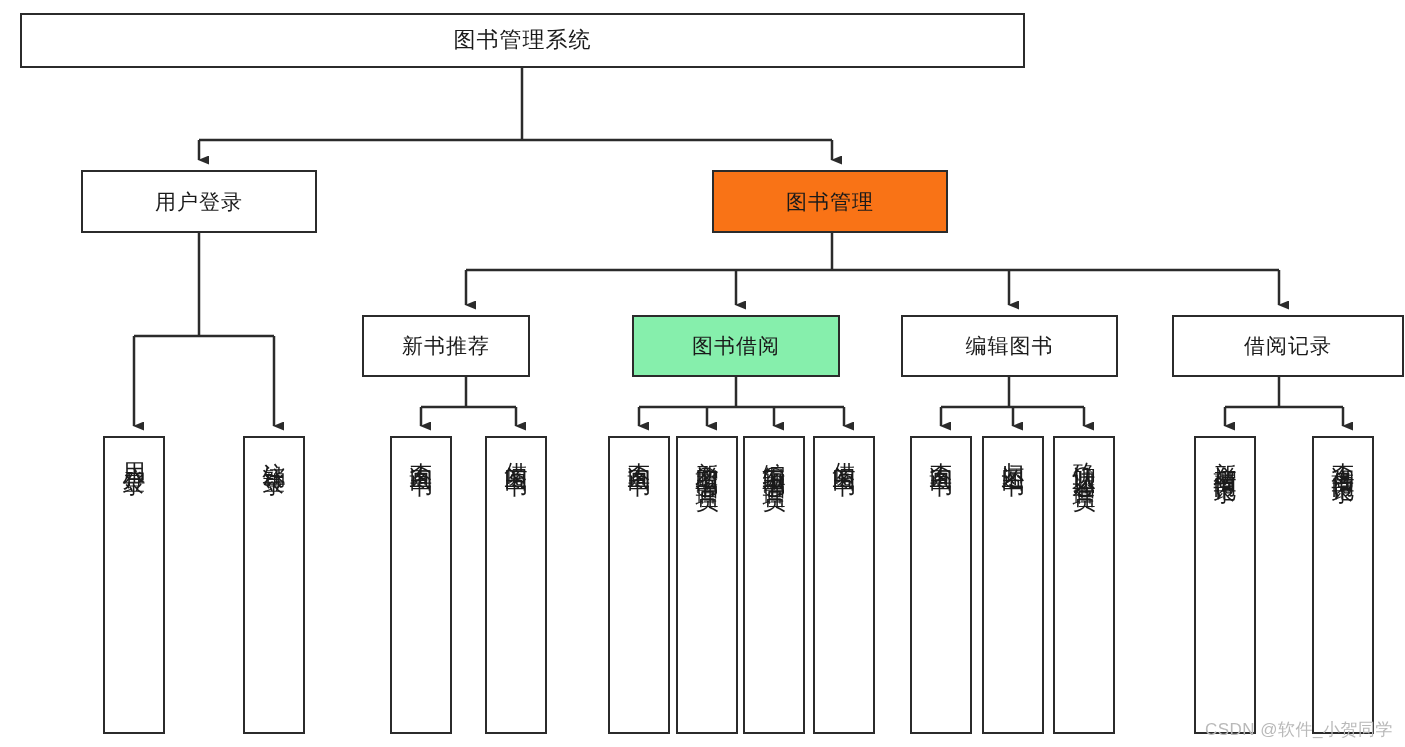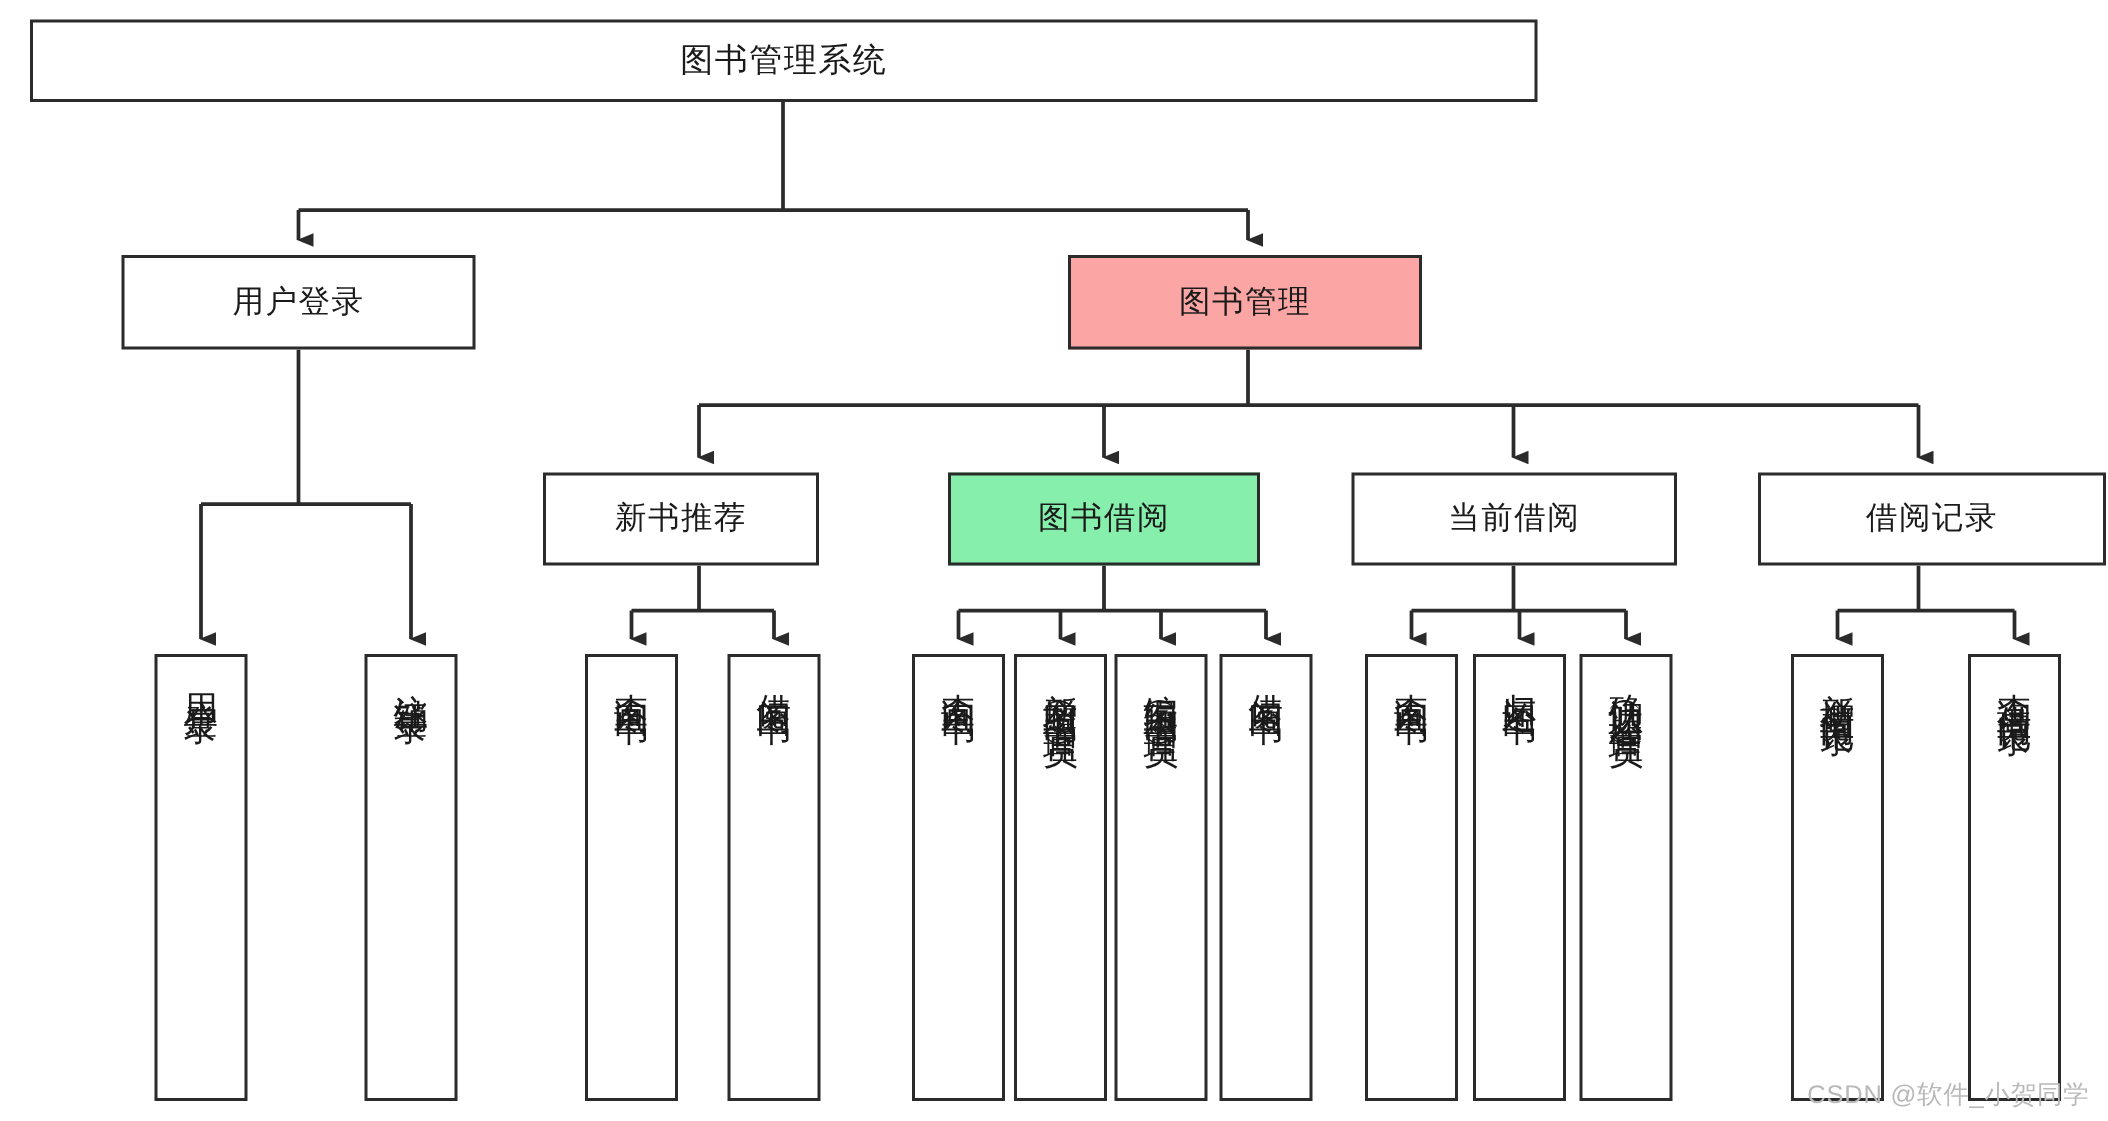--- a/index.html
+++ b/index.html
@@ -124,25 +124,25 @@
       <path d="M1279,377 L1279,407"></path>
       <path d="M1225,407 L1343,407"></path>
       <path d="M1225,407 L1225,426" marker-end="url(#arrow)"></path>
       <path d="M1343,407 L1343,426" marker-end="url(#arrow)"></path>
     </g>
   </svg>
 
   <div class="node horiz root" style="left: 20px; top: 13px; width: 1005px; height: 55px; border-color: rgb(43, 43, 43); background: rgb(255, 255, 255); color: rgb(26, 26, 26);">图书管理系统</div>
 
   <div class="node horiz" style="left: 81px; top: 170px; width: 236px; height: 63px; border-color: rgb(43, 43, 43); background: rgb(255, 255, 255); color: rgb(26, 26, 26);">用户登录</div>
-  <div class="node horiz" style="left: 712px; top: 170px; width: 236px; height: 63px; border-color: rgb(43, 43, 43); background: #fca5a5; color: rgb(26, 26, 26);">图书管理</div>
+  <div class="node horiz" style="left: 712px; top: 170px; width: 236px; height: 63px; border-color: rgb(43, 43, 43); background: #f97316; color: rgb(26, 26, 26);">图书管理</div>
 
-  <div class="node horiz" style="left: 362px; top: 315px; width: 184px; height: 62px; border-color: rgb(43, 43, 43); background: rgb(255, 255, 255); color: rgb(26, 26, 26);">新书推荐</div>
+  <div class="node horiz" style="left: 362px; top: 315px; width: 168px; height: 62px; border-color: rgb(43, 43, 43); background: rgb(255, 255, 255); color: rgb(26, 26, 26);">新书推荐</div>
   <div class="node horiz" style="left: 632px; top: 315px; width: 208px; height: 62px; border-color: rgb(43, 43, 43); background: #86efac; color: rgb(26, 26, 26);">图书借阅</div>
-  <div class="node horiz" style="left: 901px; top: 315px; width: 217px; height: 62px; border-color: rgb(43, 43, 43); background: rgb(255, 255, 255); color: rgb(26, 26, 26);">当前借阅</div>
+  <div class="node horiz" style="left: 901px; top: 315px; width: 217px; height: 62px; border-color: rgb(43, 43, 43); background: rgb(255, 255, 255); color: rgb(26, 26, 26);">编辑图书</div>
   <div class="node horiz" style="left: 1172px; top: 315px; width: 232px; height: 62px; border-color: rgb(43, 43, 43); background: rgb(255, 255, 255); color: rgb(26, 26, 26);">借阅记录</div>
 
   <div class="node vert" style="left: 103px; top: 436px; width: 62px; height: 298px; border-color: rgb(43, 43, 43); background: rgb(255, 255, 255); color: rgb(26, 26, 26);">
     <span class="vtext">用户登录</span>
   </div>
   <div class="node vert" style="left: 243px; top: 436px; width: 62px; height: 298px; border-color: rgb(43, 43, 43); background: rgb(255, 255, 255); color: rgb(26, 26, 26);">
     <span class="vtext">注销登录</span>
   </div>
   <div class="node vert" style="left: 390px; top: 436px; width: 62px; height: 298px; border-color: rgb(43, 43, 43); background: rgb(255, 255, 255); color: rgb(26, 26, 26);">
     <span class="vtext">查询图书</span>

